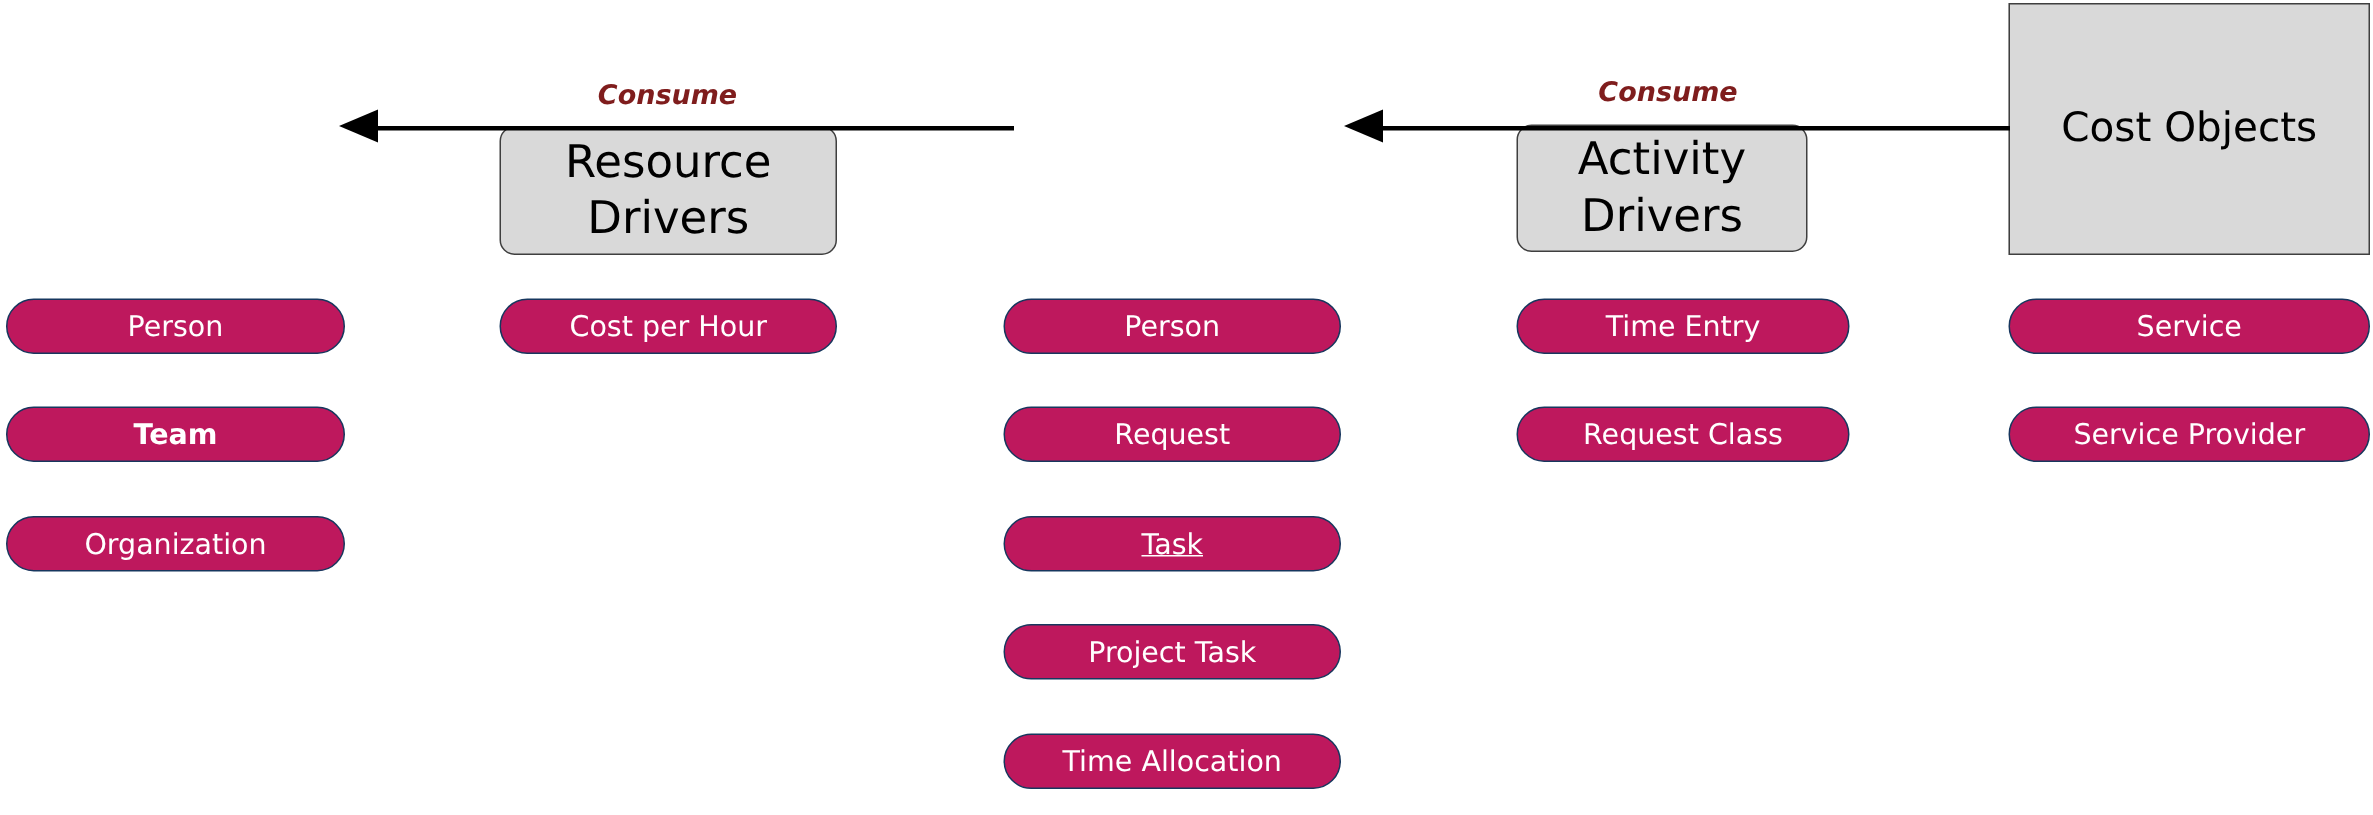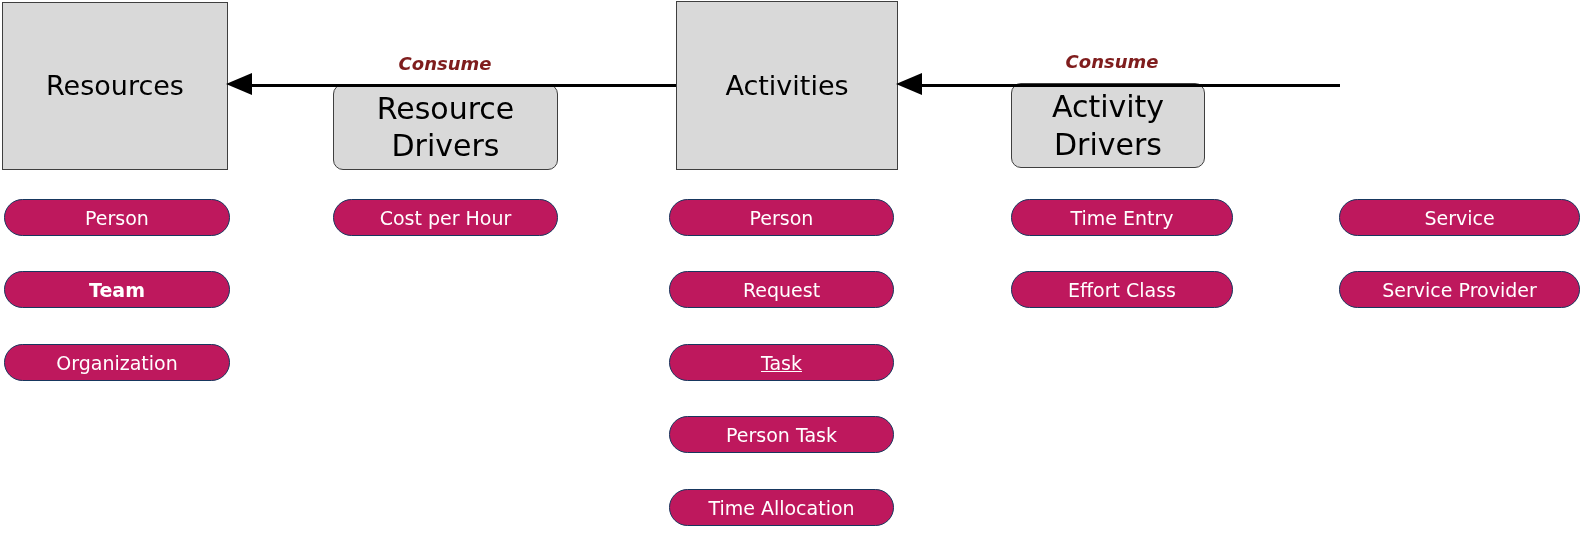--- a/index.html
+++ b/index.html
@@ -81,44 +81,43 @@
     font-size: 19px;
     font-weight: 400;
     white-space: nowrap;
   }
 </style>
 </head>
 <body>
 
 <div id="canvas">
 
-  <div class="box main" style="left: 2px; top: 2px; width: 226px; height: 168px;">Resources</div>
   <div class="box driver" style="left: 333px; top: 84px; width: 225px; height: 86px;">Resource
 Drivers</div>
-  <div class="box main" style="left: 676px; top: 1px; width: 222px; height: 169px;">Activities</div>
   <div class="box driver" style="left: 1011px; top: 83px; width: 194px; height: 85px;">Activity
 Drivers</div>
+  <div class="box main" style="left: 1339px; top: 2px; width: 241px; height: 168px;">Cost Objects</div>
 
   <div class="arrow-line" style="left: 252px; top: 84px; width: 424px;"></div>
   <div class="arrow-head" style="left: 226px; top: 73px;"></div>
   <div class="arrow-label" style="left: 445px; top: 53px;">Consume</div>
 
   <div class="arrow-line" style="left: 922px; top: 84px; width: 418px;"></div>
   <div class="arrow-head" style="left: 896px; top: 73px;"></div>
   <div class="arrow-label" style="left: 1112px; top: 51px;">Consume</div>
 
   <div id="pill-columns">
       <div class="pill" style="left: 4px; top: 199px; width: 226px;">Person</div>
       <div class="pill" style="left: 4px; top: 271px; width: 226px; font-weight: bold;">Team</div>
       <div class="pill" style="left: 4px; top: 344px; width: 226px;">Organization</div>
       <div class="pill" style="left: 333px; top: 199px; width: 225px;">Cost per Hour</div>
       <div class="pill" style="left: 669px; top: 199px; width: 225px;">Person</div>
       <div class="pill" style="left: 669px; top: 271px; width: 225px;">Request</div>
       <div class="pill" style="left: 669px; top: 344px; width: 225px; text-decoration: underline;">Task</div>
-      <div class="pill" style="left: 669px; top: 416px; width: 225px;">Person Task</div>
+      <div class="pill" style="left: 669px; top: 416px; width: 225px;">Project Task</div>
       <div class="pill" style="left: 669px; top: 489px; width: 225px; text-align: center;">Time Allocation</div>
       <div class="pill" style="left: 1011px; top: 199px; width: 222px;">Time Entry</div>
-      <div class="pill" style="left: 1011px; top: 271px; width: 222px;">Effort Class</div>
+      <div class="pill" style="left: 1011px; top: 271px; width: 222px;">Request Class</div>
       <div class="pill" style="left: 1339px; top: 199px; width: 241px;">Service</div>
       <div class="pill" style="left: 1339px; top: 271px; width: 241px;">Service Provider</div>
     </div>
 
 </div>
 
 </body></html>

